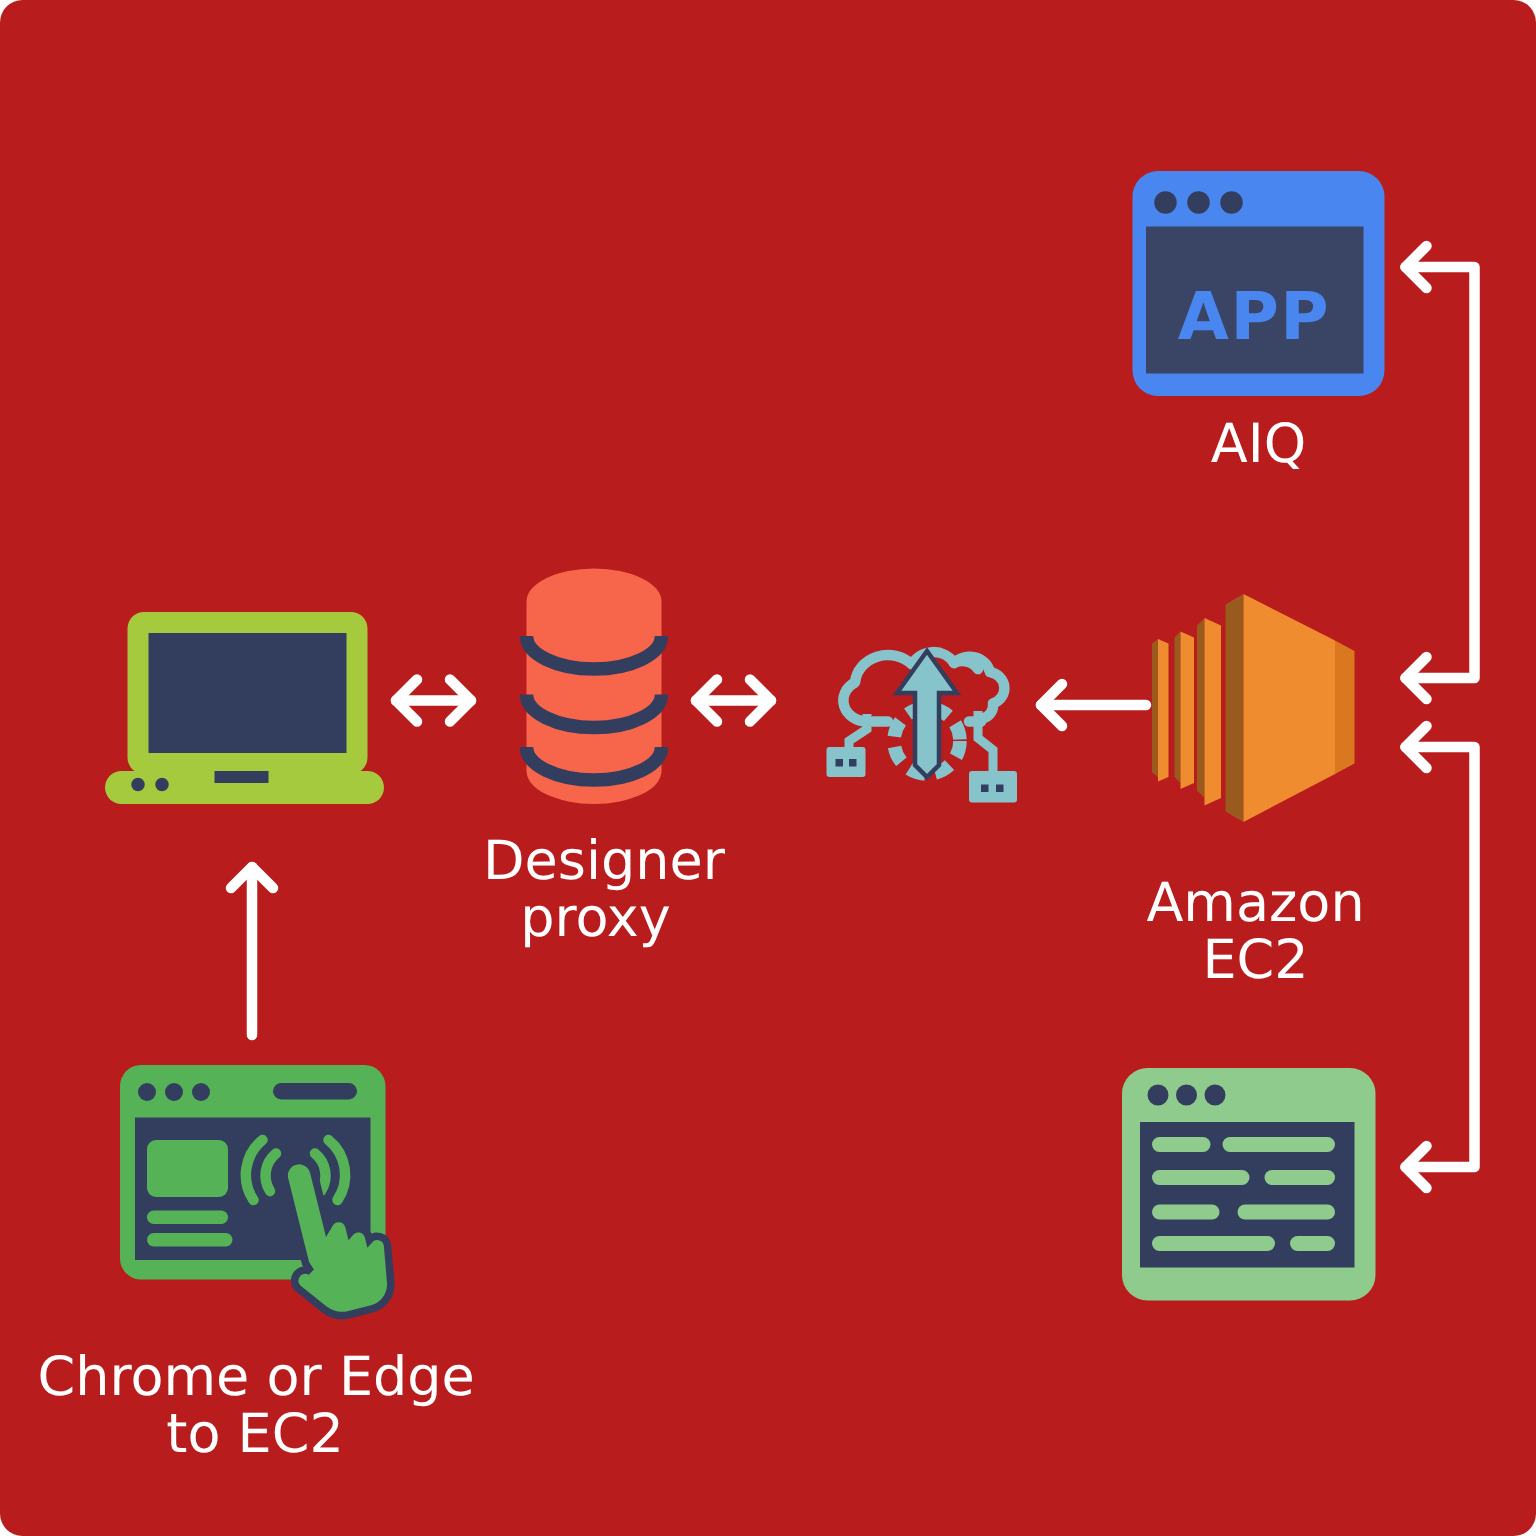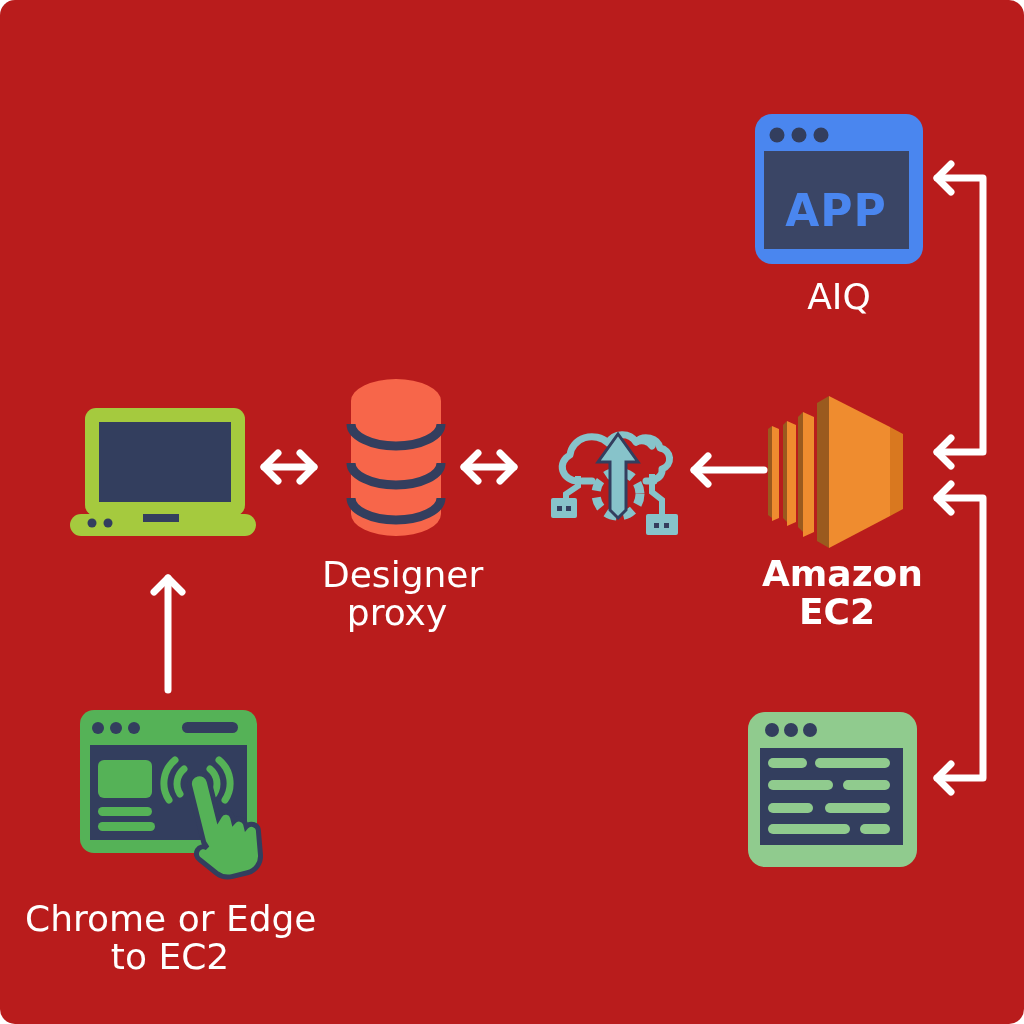--- a/index.html
+++ b/index.html
@@ -111,21 +111,21 @@
         <polygon points="19,27 28,31 28,128 19,132" fill="#ef8c2f"></polygon>
         <polygon points="30,23 35,18 35,138 30,133" fill="#9a5a1e"></polygon>
         <polygon points="35,18 46,23 46,138 35,143" fill="#ef8c2f"></polygon>
       </g>
       <g>
         <polygon points="49,9 61,2 61,154 49,147" fill="#9a5a1e"></polygon>
         <polygon points="61,2 122,33 122,122 61,154" fill="#ef8c2f"></polygon>
         <polygon points="122,33 135,40 135,115 122,122" fill="#d9781f"></polygon>
       </g>
     </svg>
-    <div class="node-label" style="left:762px; top:555px; width:150px;font-weight:bold;">
+    <div class="node-label" style="left:762px; top:584px; width:150px;">
       <span>Amazon</span>
       <span>EC2</span>
     </div>
 
     <svg class="abs" style="left:748px; top:712px;" width="170" height="156" viewBox="0 0 170 156">
       <rect x="0" y="0" width="169" height="155" rx="17" fill="#90cb8e"></rect>
       <g fill="#333e5e">
         <circle cx="24" cy="18" r="7"></circle>
         <circle cx="43" cy="18" r="7"></circle>
         <circle cx="62" cy="18" r="7"></circle>

